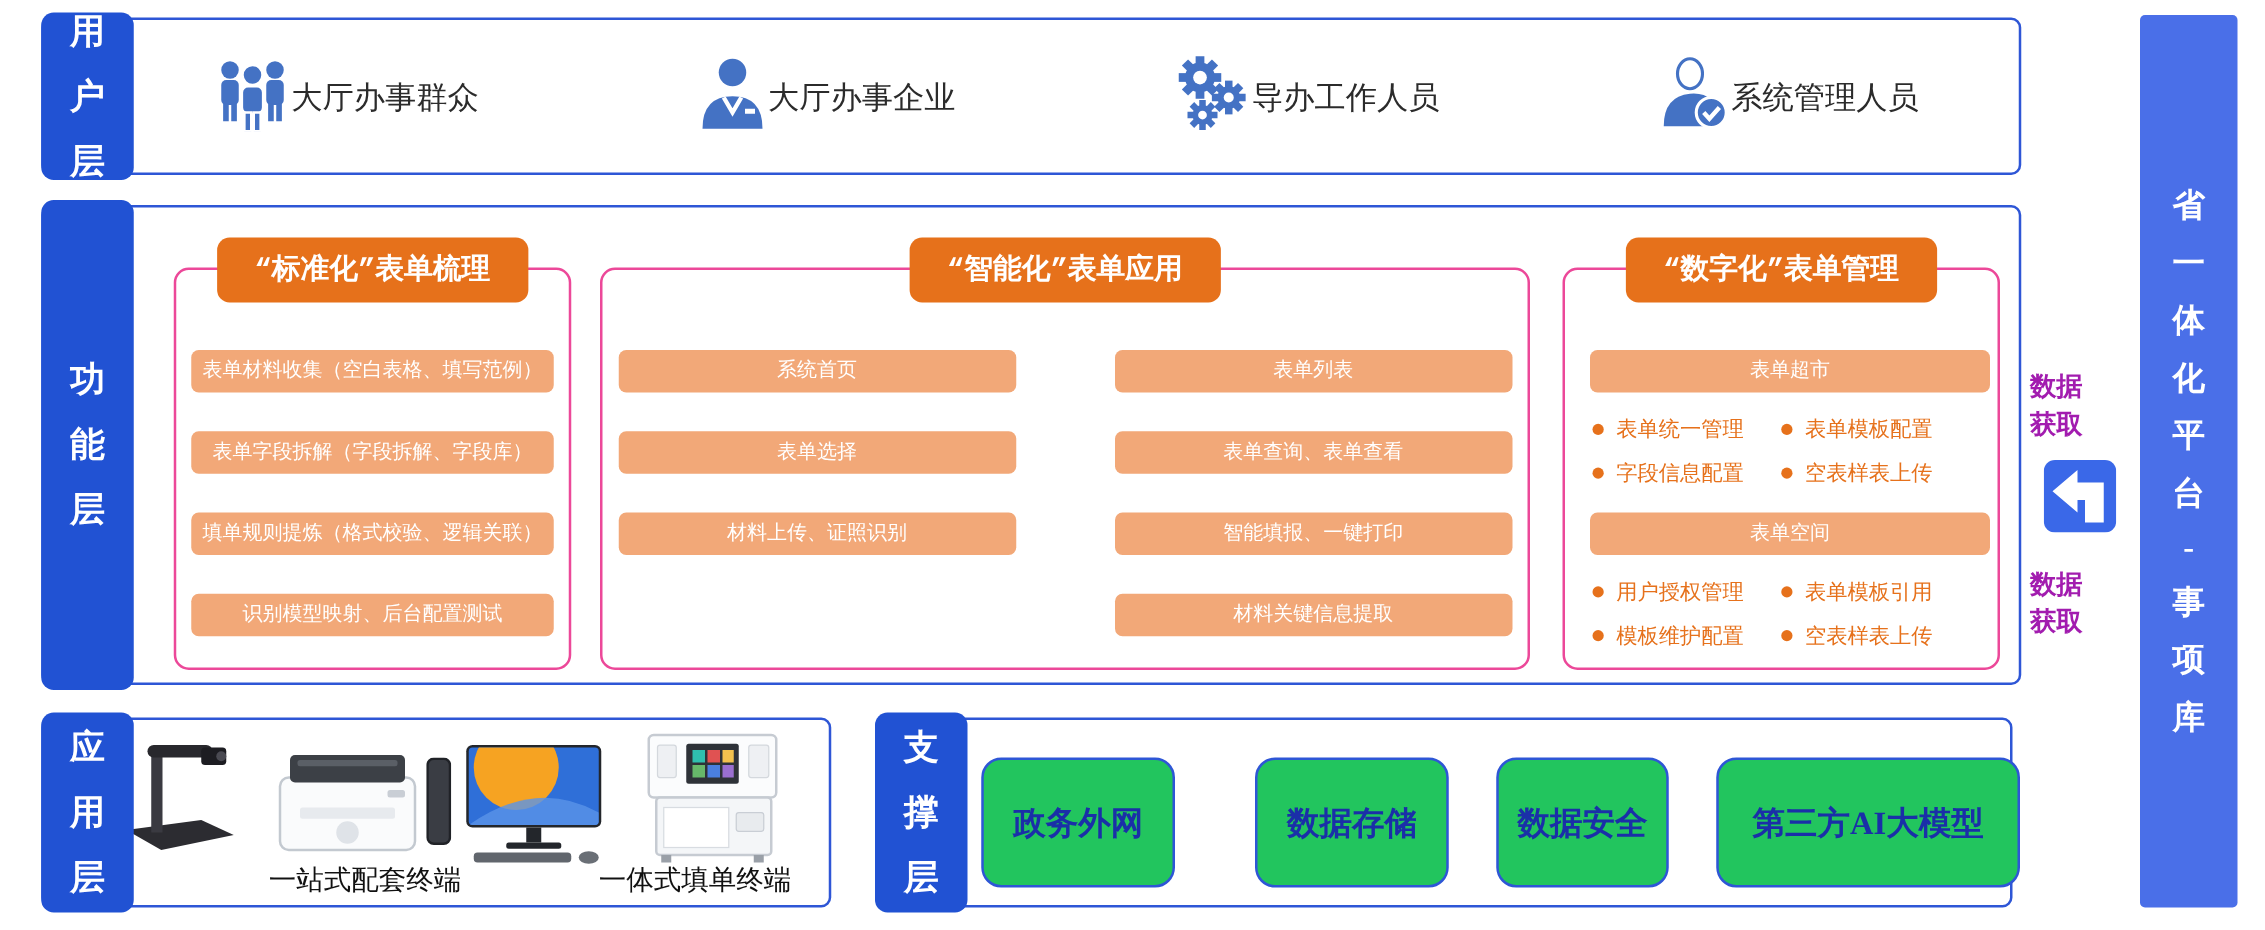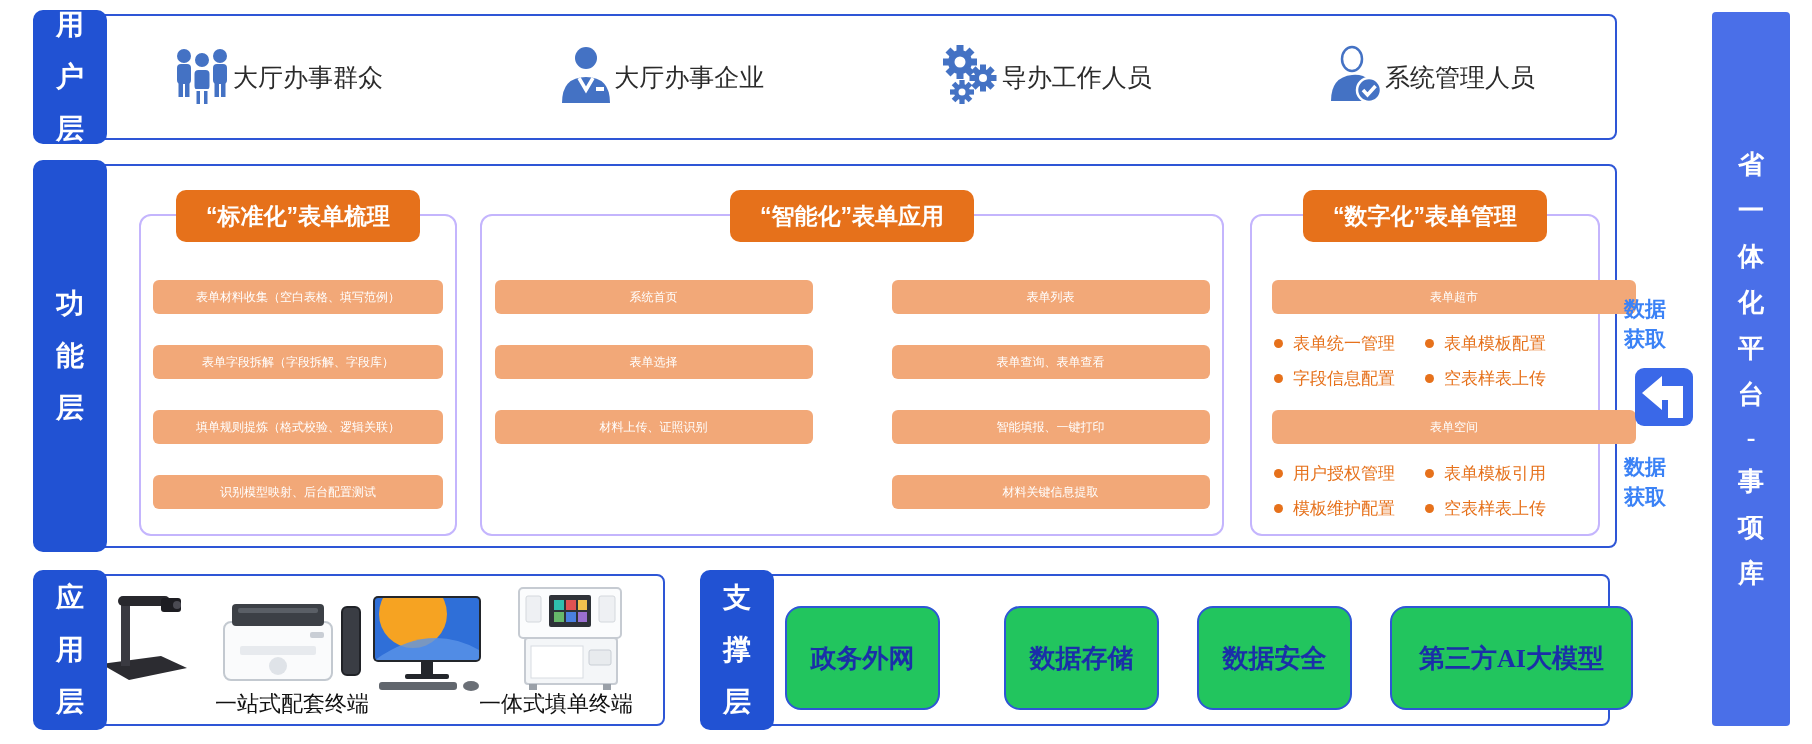--- a/index.html
+++ b/index.html
@@ -15,51 +15,51 @@
     font-family:"Liberation Serif", serif; font-weight:bold; font-size:28px;
   }
 
   
   .user-content { position:absolute; left:100px; right:10px; top:0; bottom:0;
     display:flex; align-items:center; justify-content:space-between; padding:0 70px 0 36px; }
   .user-item { display:flex; align-items:center; }
   .user-item .ulabel { font-family:"Liberation Serif", serif; font-size:25px; color:#2b2b2b; white-space:nowrap; }
 
   
-  .panel { position:absolute; top:48px; height:322px; border:2px solid #c4b5fd; border-radius:12px; background:#fff; }
+  .panel { position:absolute; top:48px; height:322px; border:2px solid #ec4899; border-radius:12px; background:#fff;font-family:Liberation Mono, monospace; }
   .panel-header {
     position:absolute; top:-26px; left:50%; transform:translateX(-50%);
     height:52px; line-height:52px; padding:0 30px; white-space:nowrap;
     background:#E6711B; color:#fff; font-size:23px; font-weight:bold; border-radius:10px; z-index:2;
   }
   .bars { position:absolute; top:64px; left:50%; transform:translateX(-50%);
     display:flex; flex-direction:column; gap:31px; }
   .bar { height:34px; line-height:34px; background:#F2A878; color:#fff;
-    font-size:12px; text-align:center; border-radius:6px; white-space:nowrap; }
-  .w290 { width:290px; } .w318 { width:318px; } .w306 { width:364px; }
+    font-size:16px; text-align:center; border-radius:6px; white-space:nowrap; }
+  .w290 { width:290px; } .w318 { width:318px; } .w306 { width:320px; }
   .twocol { position:absolute; top:64px; left:0; right:0; display:flex; justify-content:center; gap:79px; }
   .p3-inner { position:absolute; top:64px; left:50%; transform:translateX(-50%); width:306px; }
   .bgrid { display:grid; grid-template-columns:1fr 1fr; row-gap:12px; margin:18px 0 20px; padding:0 2px; }
   .bullet { display:flex; align-items:center; gap:10px; color:#E6711B; font-size:17px; white-space:nowrap; }
   .dot { width:9px; height:9px; border-radius:50%; background:#E6711B; flex:none; }
 
   
   .dev { position:absolute; }
   .tlabel { position:absolute; bottom:5px; text-align:center;
     font-family:"Liberation Serif", serif; font-size:22px; color:#111; white-space:nowrap; }
 
   
   .support-items { position:absolute; left:83px; top:30px; display:flex; gap:38px; }
   .sup-box { height:104px; border:2.5px solid #2E56D6; border-radius:16px; background:#22c55e;
     display:flex; align-items:center; justify-content:center;
     font-family:"Liberation Serif", serif; font-weight:bold; font-size:26px; color:#1A2FA8; white-space:nowrap; }
 
   
   .getdata { position:absolute; left:1622px; width:84px; text-align:center;
-    font-family:"Liberation Serif", serif; font-weight:bold; font-size:21px; color:#3b82f6; }
+    font-family:"Liberation Serif", serif; font-weight:bold; font-size:21px; color:#a21caf; }
   .getdata span { display:block; line-height:1.45; }
   .getdata-wrap { display:inline-block; width:46px; word-break:break-all; line-height:1.45; }
   .arrow-box { position:absolute; left:1635px; top:368px; }
   .sidebar { position:absolute; left:1712px; top:12px; width:78px; height:714px;
     background:#4A6FE8; border-radius:4px; display:flex; flex-direction:column;
     align-items:center; justify-content:center; gap:11px;
     color:#fff; font-family:"Liberation Serif", serif; font-weight:bold; font-size:26px; }
 </style>
 </head>
 <body>
@@ -338,21 +338,21 @@
 
   <section class="lbox" style="left:700px; top:574px; width:910px; height:152px;">
     <div class="llabel">
         <span>支</span>
         <span>撑</span>
         <span>层</span>
       </div>
     <div class="support-items">
       <div class="sup-box" style="width:155px;">政务外网</div>
       <div class="sup-box" style="width:155px;margin-left:26px;">数据存储</div>
-      <div class="sup-box" style="width:155px;">数据安全</div>
+      <div class="sup-box" style="width:138px;">数据安全</div>
       <div class="sup-box" style="width:243px;">第三方AI大模型</div>
     </div>
   </section>
 
   <div class="getdata" style="top:294px;">
     <span class="getdata-wrap">数据获取</span>
   </div>
 
   <div class="arrow-box">
     <svg width="58" height="58" viewBox="0 0 58 58">

